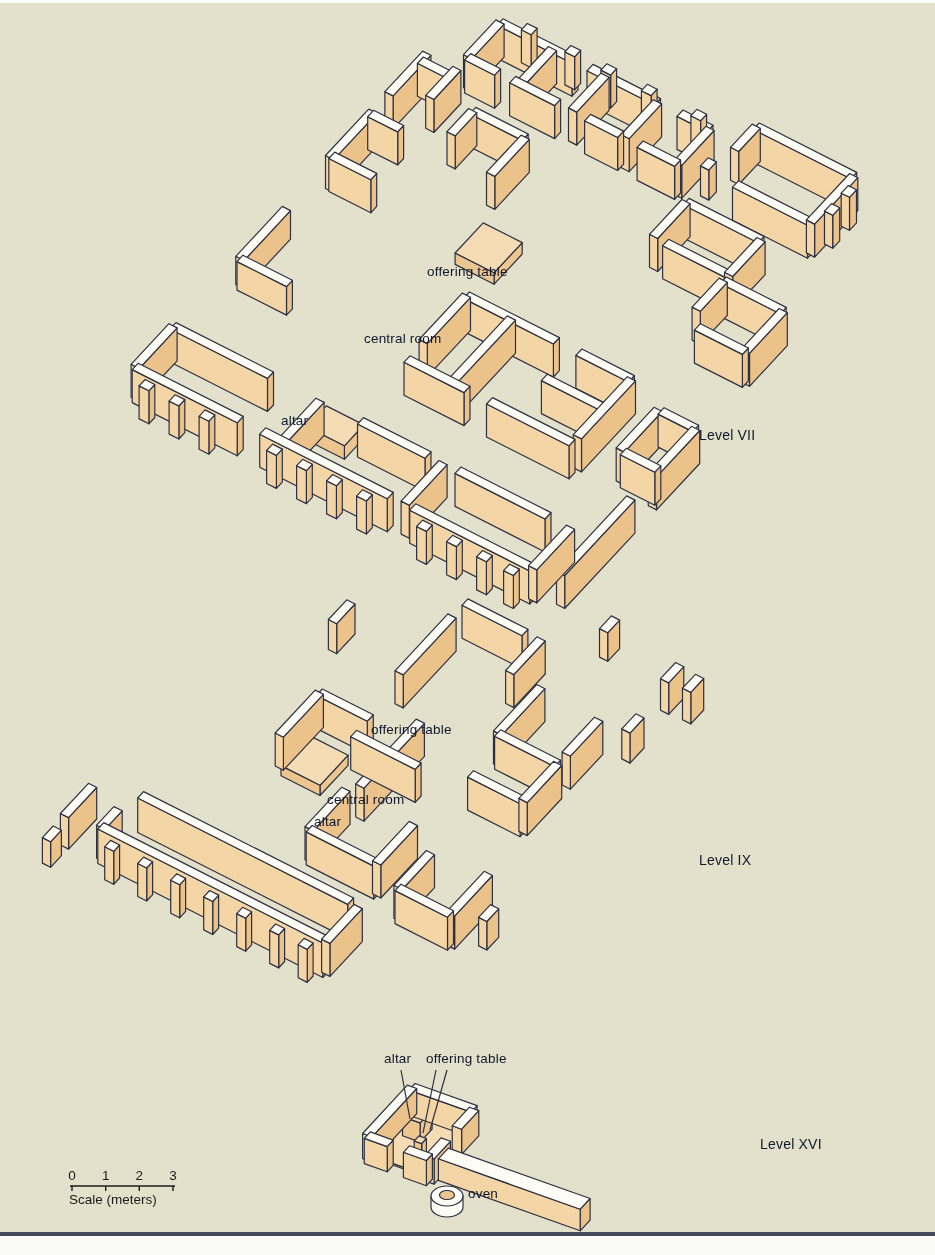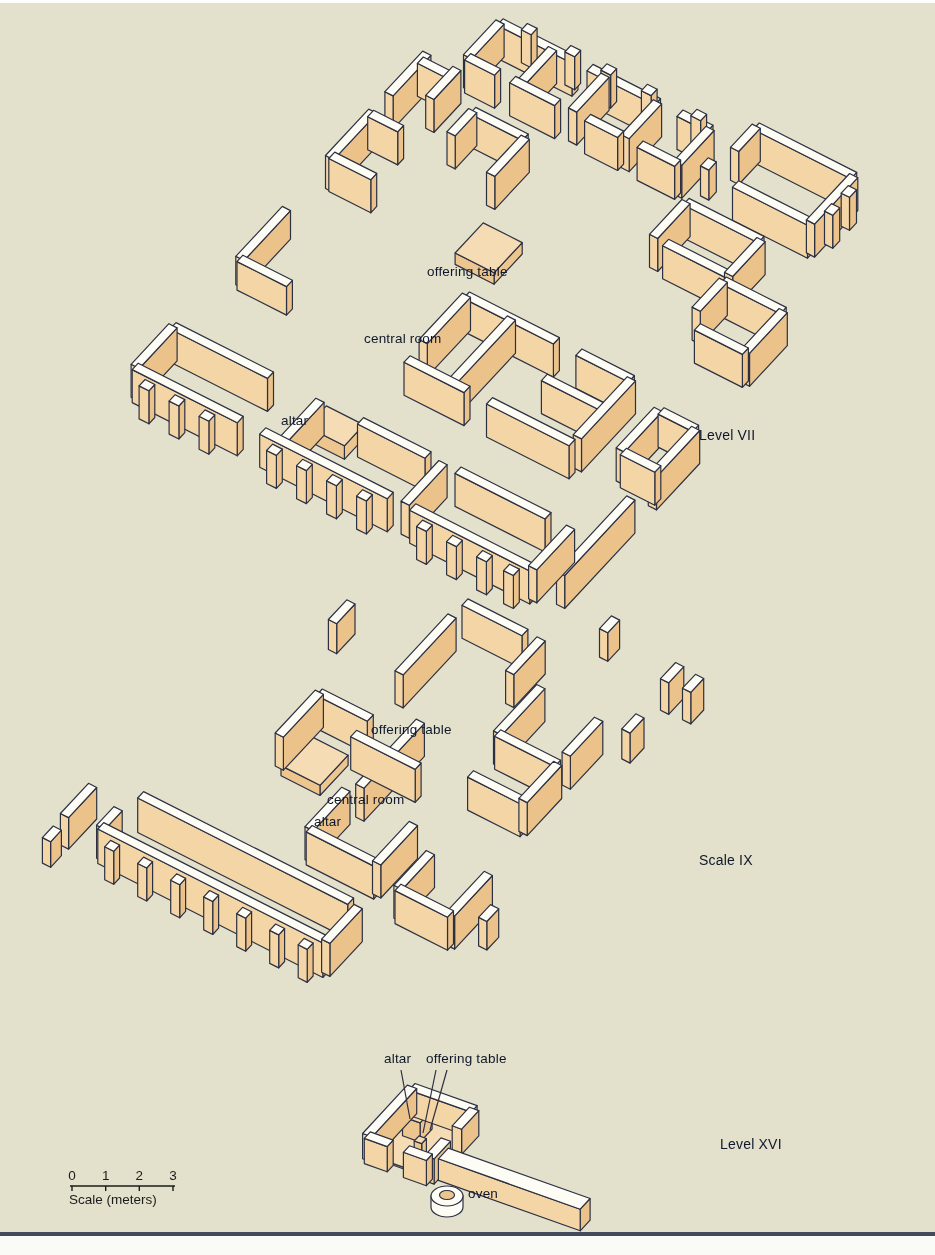--- a/index.html
+++ b/index.html
@@ -441,23 +441,23 @@
   </svg>
 
   <div class="lbl" style="left:427px;top:264px">offering table</div>
   <div class="lbl" style="left:364px;top:331px">central room</div>
   <div class="lbl" style="left:281px;top:413px">altar</div>
   <div class="lbl title" style="left:699px;top:427px">Level VII</div>
 
   <div class="lbl" style="left:371px;top:722px">offering table</div>
   <div class="lbl" style="left:327px;top:792px">central room</div>
   <div class="lbl" style="left:314px;top:814px">altar</div>
-  <div class="lbl title" style="left:699px;top:852px">Scale IX</div>
+  <div class="lbl title" style="left:699px;top:852px">Level IX</div>
 
   <div class="lbl" style="left:384px;top:1051px">altar</div>
   <div class="lbl" style="left:426px;top:1051px">offering table</div>
-  <div class="lbl title" style="left:720px;top:1136px">Level XVI</div>
+  <div class="lbl title" style="left:760px;top:1136px">Level XVI</div>
   <div class="lbl" style="left:468px;top:1186px">oven</div>
 
   <div class="edge-top"></div>
   <div class="bottom-rule"></div>
   <div class="edge-bottom"></div>
 </div>
 
 </body></html>

